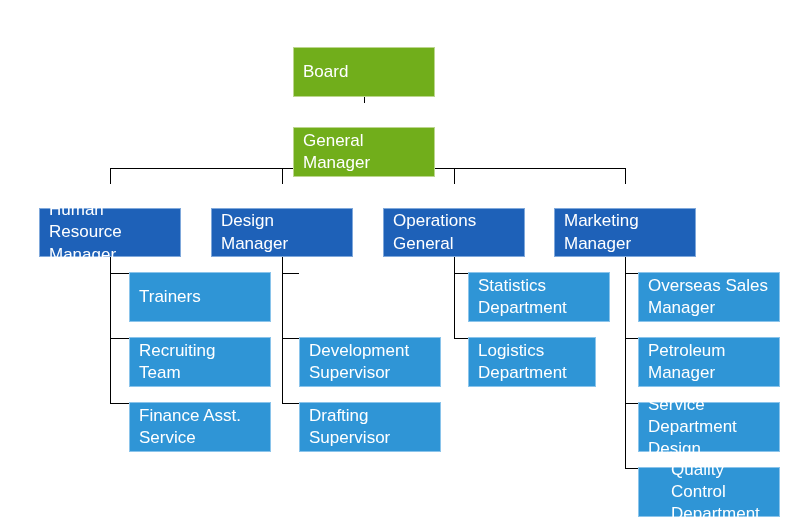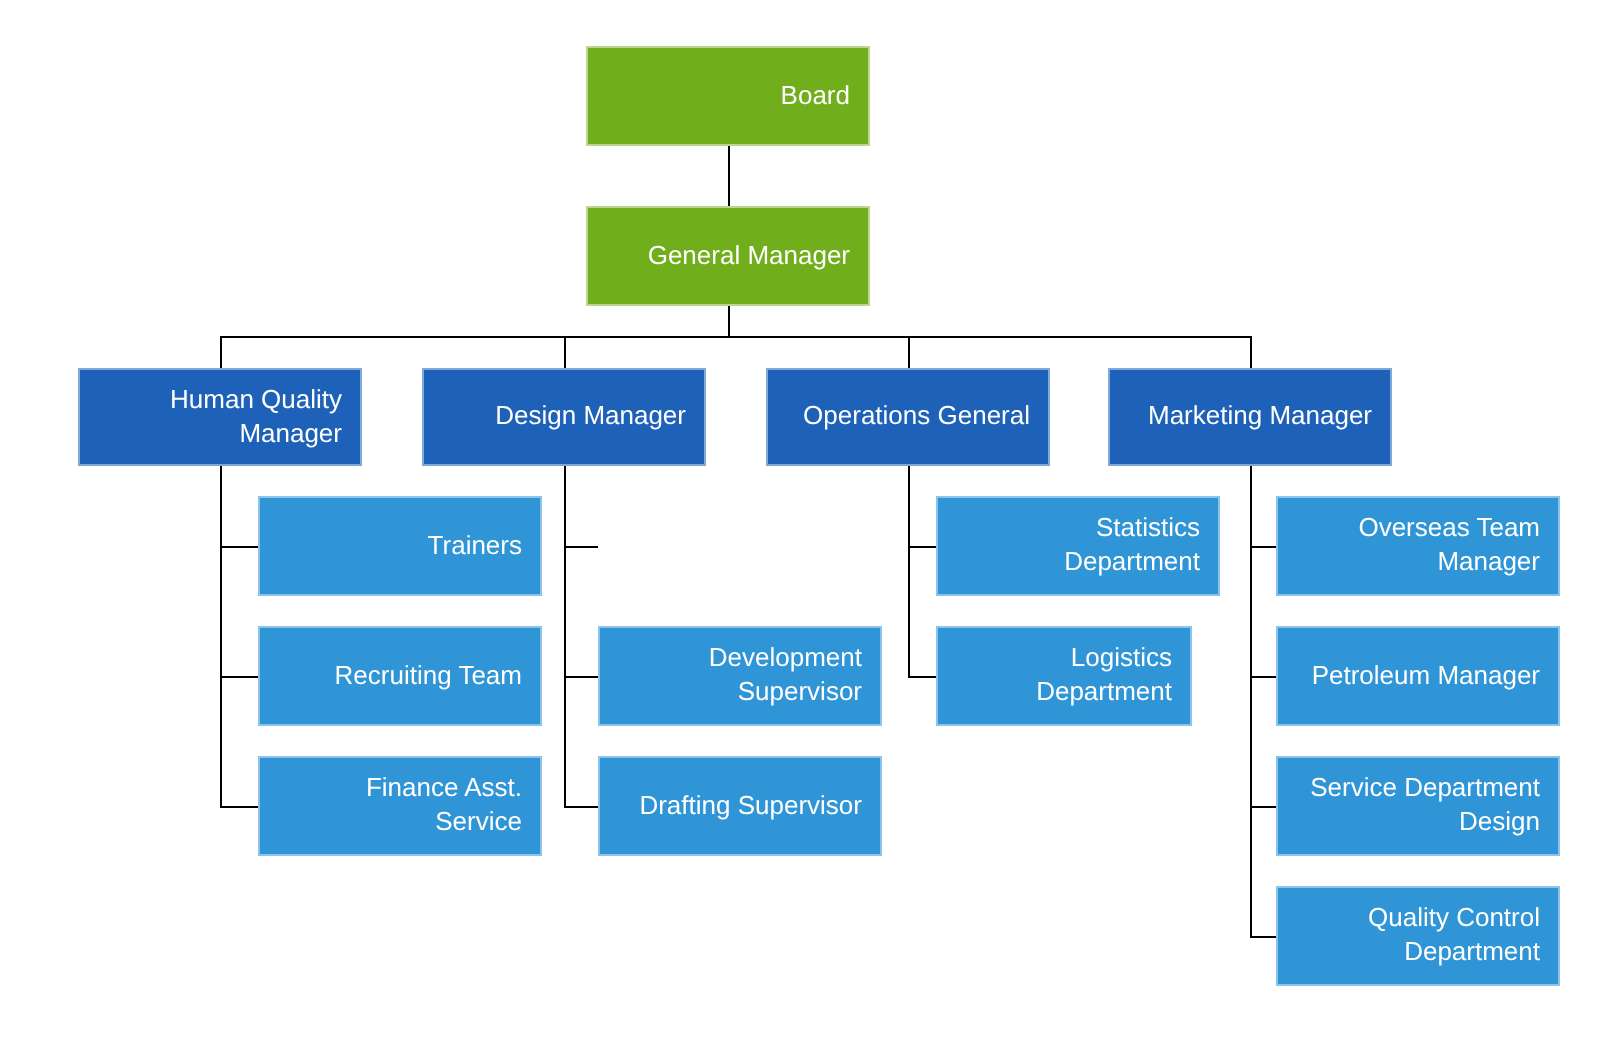--- a/index.html
+++ b/index.html
@@ -14,26 +14,27 @@
     height: 526px;
     background: var(--bg, #ffffff);
     overflow: hidden;
   }
   .node {
     position: absolute;
     box-sizing: border-box;
     display: flex;
     align-items: center;
     justify-content: center;
-    text-align: right;
+    text-align: left;
     color: var(--text, #ffffff);
-    font-size: 13px;
+    font-size: 17px;
     line-height: 1.3;
     padding: 3px 9px;
     cursor: pointer;
+    margin-top: 24px;
   }
   .node span {
     display: block;
     width: 100%;
   }
   .level1 {
     background: var(--l1-fill, #71AE1B);
     border: 1px solid var(--l1-border, #BCD68E);
   }
   .level2 {
@@ -76,21 +77,21 @@
     <div class="connector" style="left: 625px; top: 338px; width: 13px; height: 1px;"></div>
     <div class="connector" style="left: 625px; top: 403px; width: 13px; height: 1px;"></div>
     <div class="connector" style="left: 625px; top: 468px; width: 13px; height: 1px;"></div>
     <div class="node level1" style="left: 293px; top: 23px; width: 142px; height: 50px;">
       <span>Board</span>
     </div>
     <div class="node level1" style="left: 293px; top: 103px; width: 142px; height: 50px;">
       <span>General Manager</span>
     </div>
     <div class="node level2" style="left: 39px; top: 184px; width: 142px; height: 49px;">
-      <span>Human Quality Manager</span>
+      <span>Human Resource Manager</span>
     </div>
     <div class="node level2" style="left: 211px; top: 184px; width: 142px; height: 49px;">
       <span>Design Manager</span>
     </div>
     <div class="node level2" style="left: 383px; top: 184px; width: 142px; height: 49px;">
       <span>Operations General</span>
     </div>
     <div class="node level2" style="left: 554px; top: 184px; width: 142px; height: 49px;">
       <span>Marketing Manager</span>
     </div>
@@ -109,21 +110,21 @@
     <div class="node level3" style="left: 299px; top: 378px; width: 142px; height: 50px;">
       <span>Drafting Supervisor</span>
     </div>
     <div class="node level3" style="left: 468px; top: 248px; width: 142px; height: 50px;">
       <span>Statistics Department</span>
     </div>
     <div class="node level3" style="left: 468px; top: 313px; width: 128px; height: 50px;">
       <span>Logistics Department</span>
     </div>
     <div class="node level3" style="left: 638px; top: 248px; width: 142px; height: 50px;">
-      <span>Overseas Team Manager</span>
+      <span>Overseas Sales Manager</span>
     </div>
     <div class="node level3" style="left: 638px; top: 313px; width: 142px; height: 50px;">
       <span>Petroleum Manager</span>
     </div>
     <div class="node level3" style="left: 638px; top: 378px; width: 142px; height: 50px;">
       <span>Service Department Design</span>
     </div>
     <div class="node level3" style="left: 638px; top: 443px; width: 142px; height: 50px; padding-left: 32px;">
       <span>Quality Control Department</span>
     </div>

